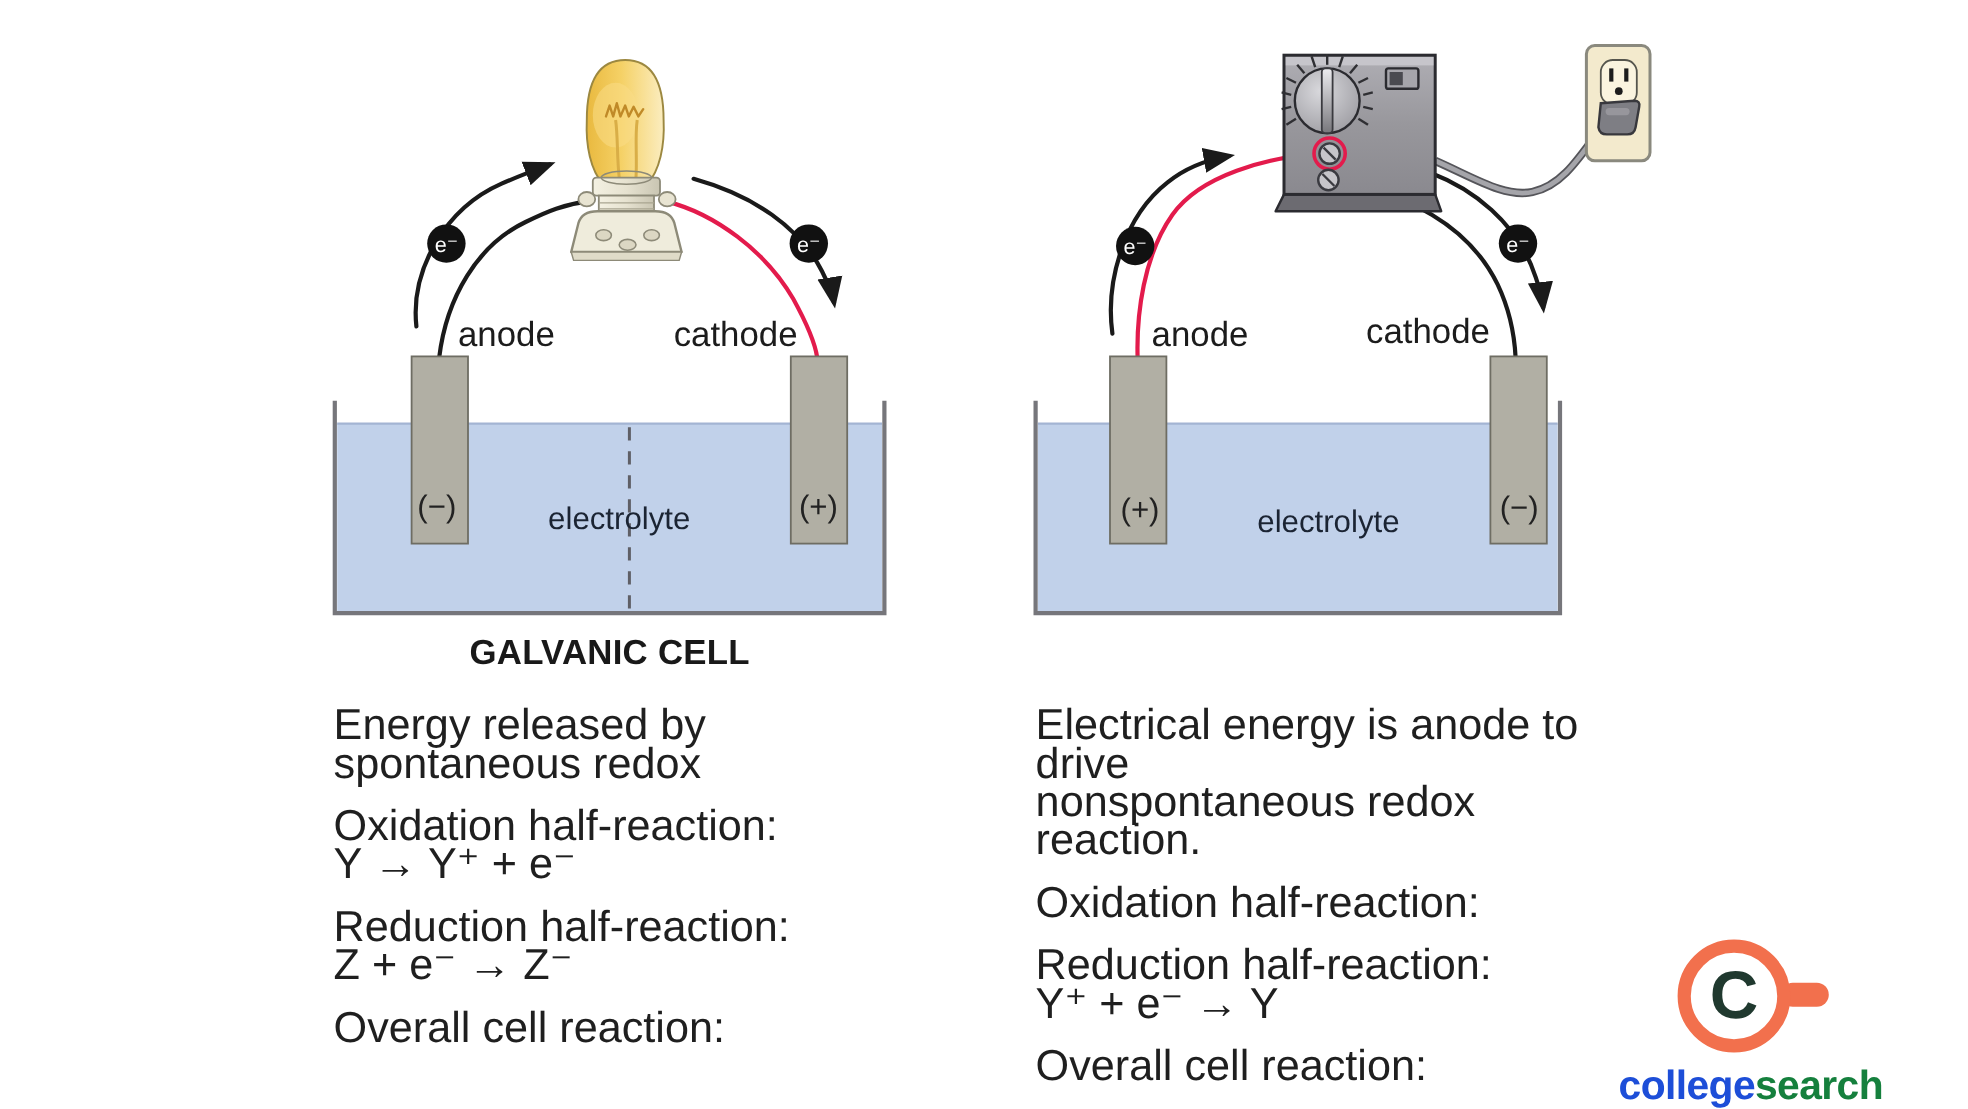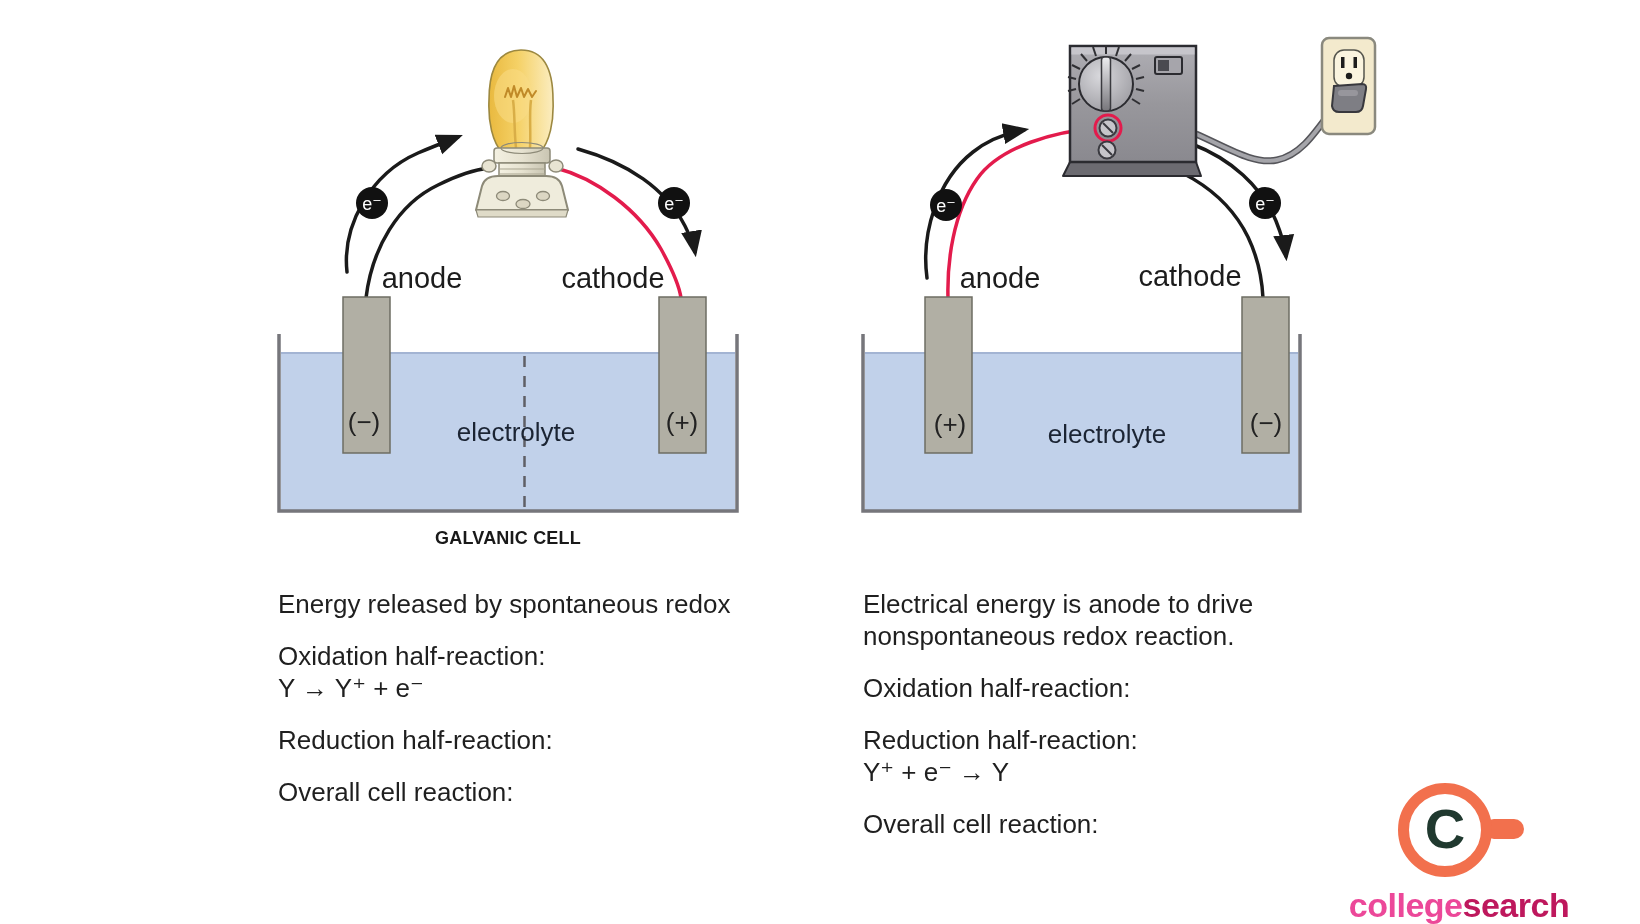--- a/index.html
+++ b/index.html
@@ -1,30 +1,30 @@
 <!DOCTYPE html>
 <html><head>
 <meta charset="utf-8">
 <style>
   html,body{margin:0;padding:0;background:#ffffff;}
   .canvas{position:relative;width:1640px;height:924px;background:#ffffff;overflow:hidden;
           font-family:"Liberation Sans","DejaVu Sans",sans-serif;color:#1e1e1e;}
   .diagram-svg{position:absolute;left:0;top:0;}
-  .cell-title{position:absolute;font-size:18px;font-weight:700;text-align:center;color:#191919;letter-spacing:.2px;}
-  .text-col{position:absolute;font-size:26px;line-height:32px;color:#1f1f1f;}
+  .cell-title{position:absolute;font-size:29px;font-weight:700;text-align:center;color:#191919;letter-spacing:.2px;}
+  .text-col{position:absolute;font-size:36px;line-height:32px;color:#1f1f1f;}
   .text-col .desc{margin:0 0 20px 0;}
   .text-col .sec{margin:0 0 20px 0;}
   .svg-label{font-family:"Liberation Sans","DejaVu Sans",sans-serif;}
   
   .logo-ring{position:absolute;left:1398px;top:783px;width:72px;height:72px;border:11px solid #F2704D;border-radius:50%;background:#ffffff;z-index:3;}
   .logo-c{position:absolute;left:0;top:0;width:72px;height:72px;line-height:70px;text-align:center;font-size:56px;font-weight:700;color:#20392F;}
   .logo-handle{position:absolute;left:1484px;top:819px;width:40px;height:20px;border-radius:10px;background:#F2704D;z-index:2;}
   .logo-word{position:absolute;left:1334px;top:886px;width:250px;text-align:center;font-size:34px;font-weight:700;letter-spacing:-0.5px;}
-  .logo-word .w1{color:#ec4899;}
-  .logo-word .w2{color:#be185d;}
+  .logo-word .w1{color:#1d4ed8;}
+  .logo-word .w2{color:#15803d;}
 </style>
 </head>
 <body>
 
 <div class="canvas">
 
   <svg class="diagram-svg" width="1640" height="570" viewBox="0 0 1640 570">
     <defs>
       <marker id="arrowHead" viewBox="0 0 10 8" refX="8" refY="4" markerWidth="7.5" markerHeight="6.5" orient="auto">
         <path d="M0,0 L10,4 L0,8 Z" fill="#1a1a1a"></path>
@@ -194,20 +194,21 @@
   <div class="text-col" style="left:278px;top:588px;width:490px;">
     <p class="desc">
       <span>Energy released by spontaneous redox</span><br>
     </p>
     <div class="sec">
       <div>Oxidation half-reaction:</div>
       <div>Y → Y⁺ + e⁻</div>
     </div>
     <div class="sec">
       <div>Reduction half-reaction:</div>
+      <div>Z + e⁻ → Z⁻</div>
     </div>
     <div class="sec">
       <div>Overall cell reaction:</div>
     </div>
   </div>
 
   <div class="text-col" style="left:863px;top:588px;width:470px;">
     <p class="desc">
       <span>Electrical energy is anode to drive</span><br>
       <span>nonspontaneous redox reaction.</span>

